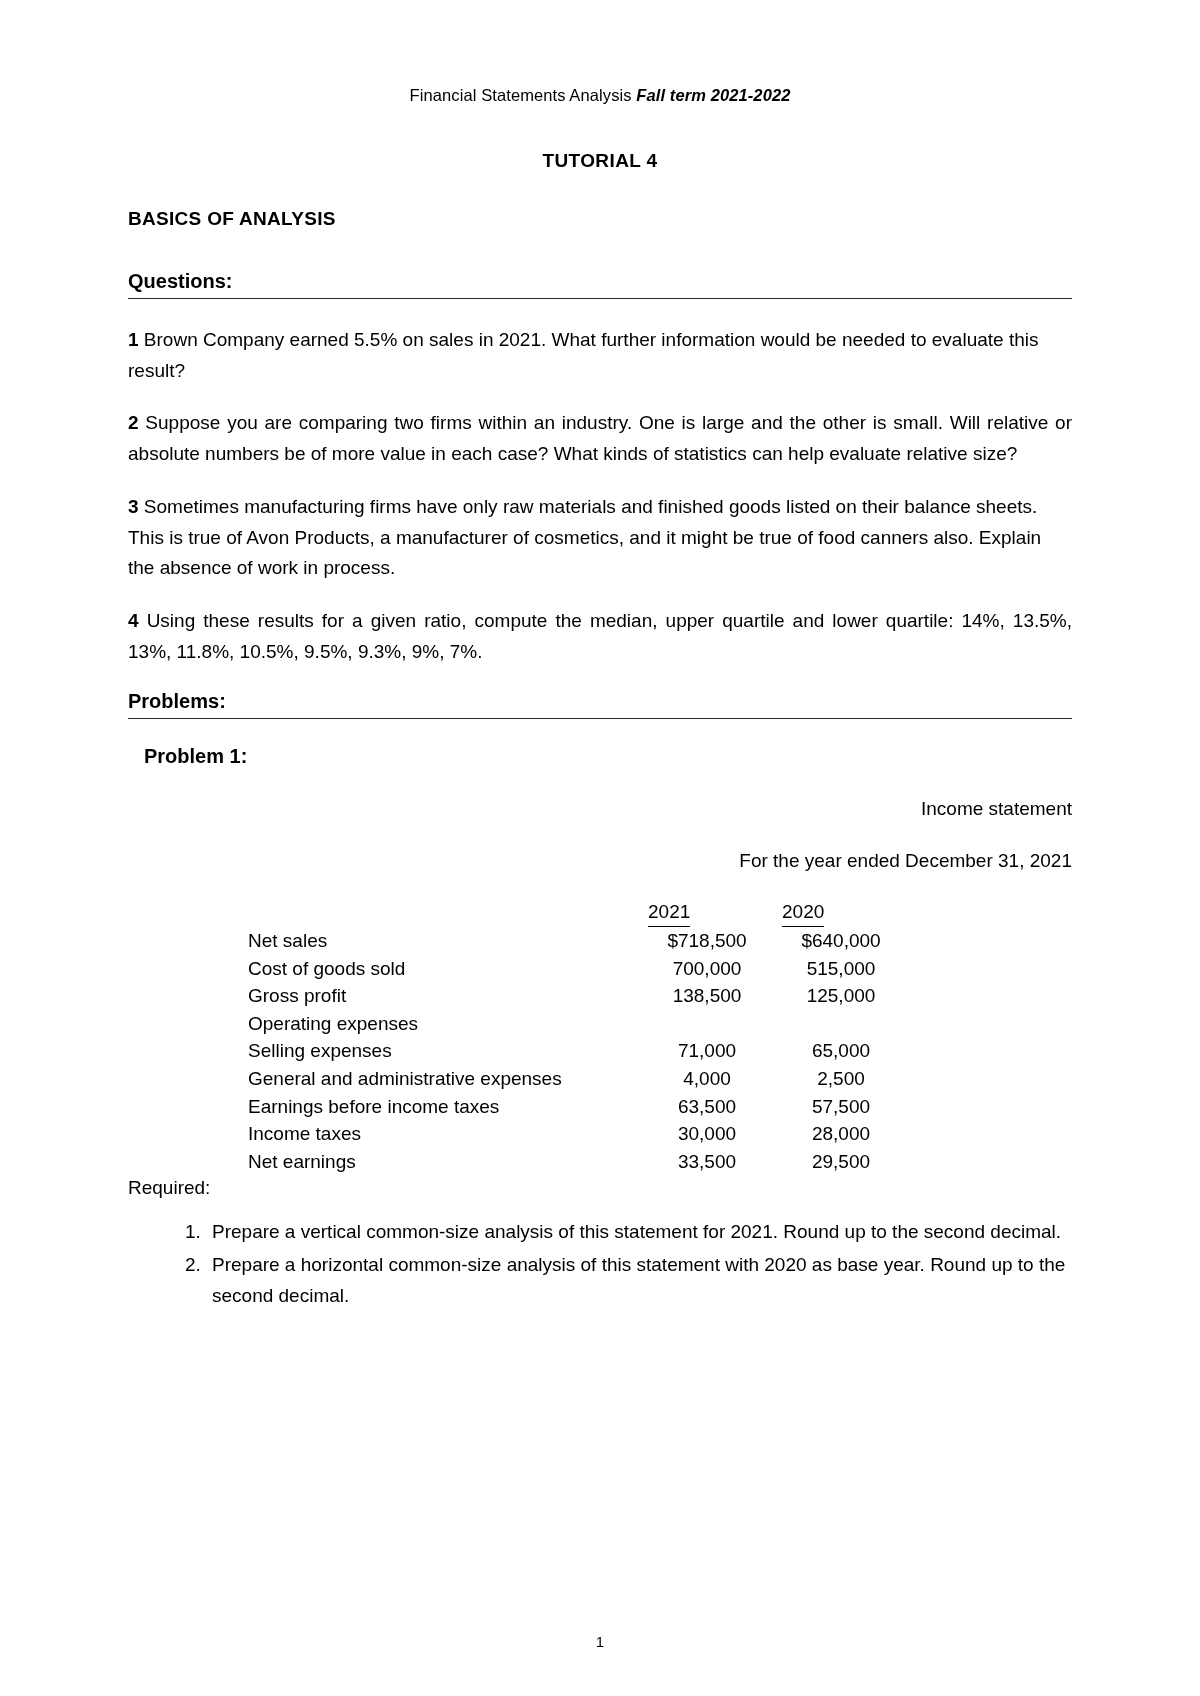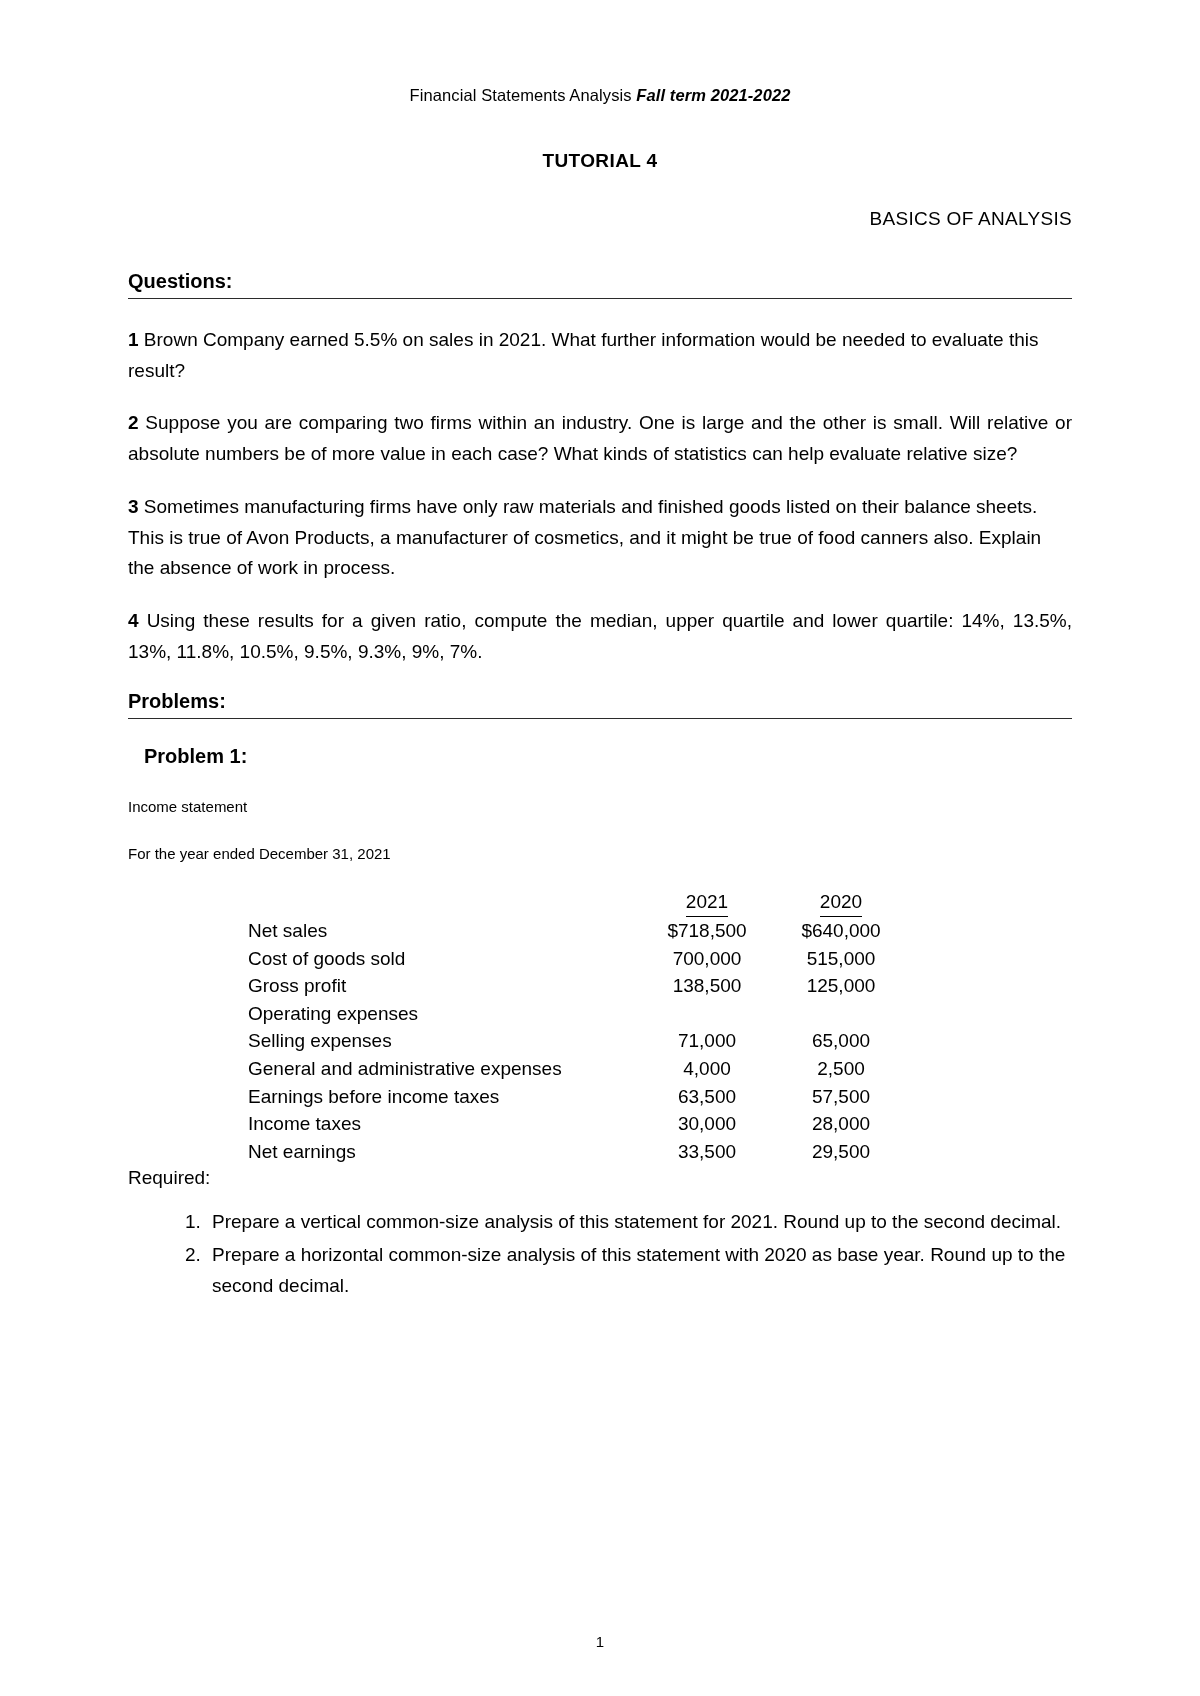--- a/index.html
+++ b/index.html
@@ -34,22 +34,22 @@
     font-weight: bold;
   }
   .doc-title {
     text-align: center;
     font-weight: bold;
     font-size: 19px;
     letter-spacing: 0.4px;
     margin: 0 0 36px 0;
   }
   .doc-subtitle {
-    text-align: right;
-    font-weight: normal;
+    text-align: left;
+    font-weight: bold;
     font-size: 19px;
     letter-spacing: 0.3px;
     margin: 0 0 40px 0;
   }
   .section-head {
     font-weight: bold;
     font-size: 20px;
     margin: 0 0 2px 0;
     padding-bottom: 3px;
   }
@@ -68,22 +68,22 @@
   .q.left { text-align: left; }
   .q .num {
     font-weight: bold;
   }
   .sub-head {
     font-weight: bold;
     font-size: 20px;
     margin: 0 0 30px 16px;
   }
   .stmt-title {
-    text-align: left;
-    font-size: 15px;
+    text-align: right;
+    font-size: 19px;
     margin: 0 0 30px 0;
   }
   .stmt-title.last { margin-bottom: 26px; }
   table.income {
     border-collapse: collapse;
     margin: 0 0 0 120px;
     font-size: 19px;
   }
   table.income td, table.income th {
     padding: 0;
@@ -95,21 +95,21 @@
     text-align: left;
     padding-right: 24px;
     min-width: 360px;
   }
   table.income .amt {
     text-align: center;
     min-width: 118px;
     padding-left: 16px;
   }
   table.income thead th.yr {
-    text-align: center;
+    text-align: left;
     padding-left: 16px;
   }
   table.income thead th.yr span {
     border-bottom: 1.6px solid #000;
     display: inline-block;
     padding-bottom: 1px;
   }
   .required {
     font-size: 19px;
     margin: 2px 0 18px 0;

